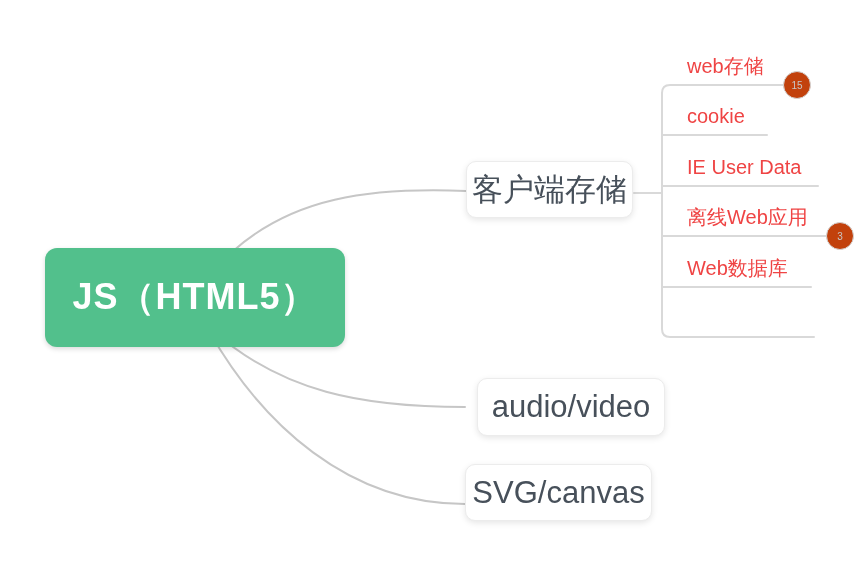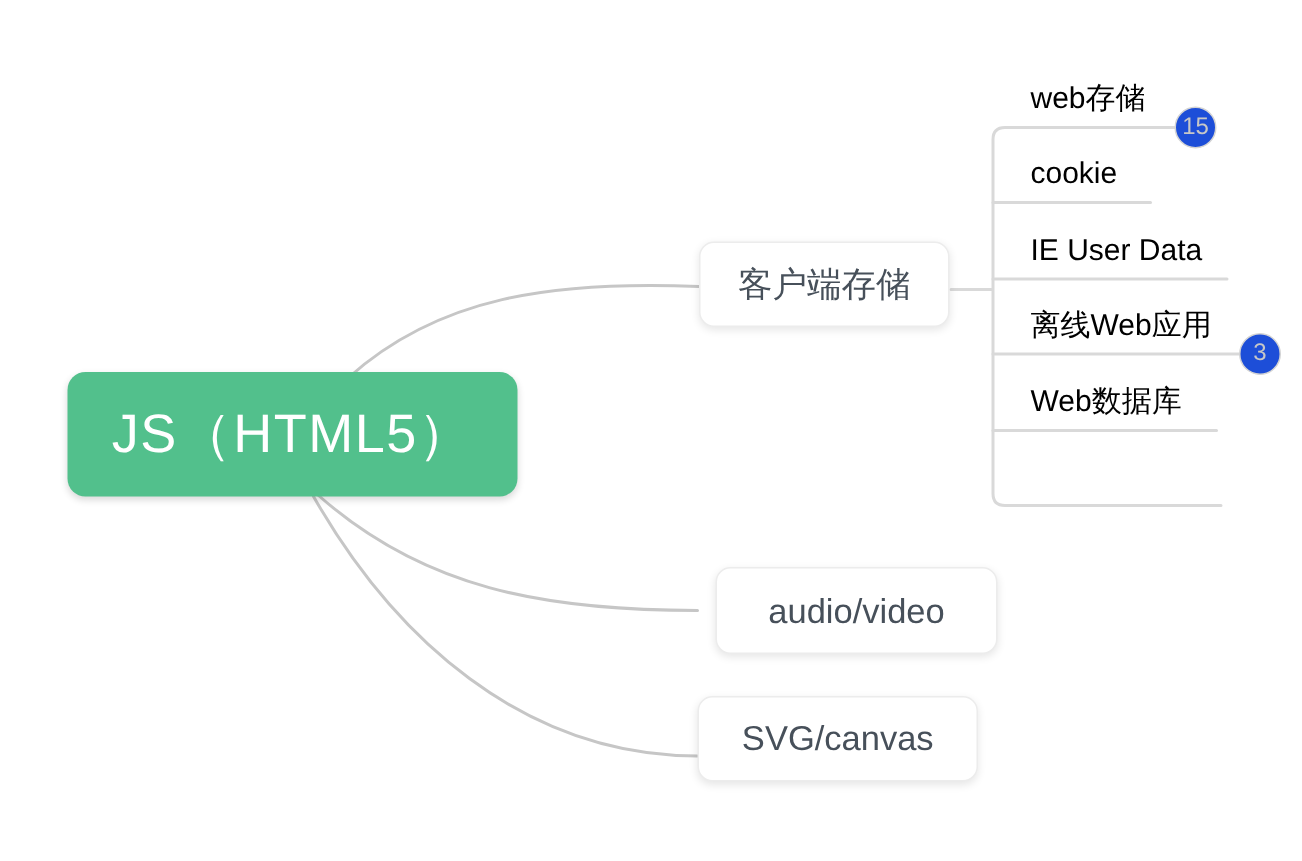--- a/index.html
+++ b/index.html
@@ -32,67 +32,68 @@
     position: absolute;
     display: flex;
     align-items: center;
     justify-content: center;
     box-sizing: border-box;
     cursor: default;
     white-space: nowrap;
   }
   .node.root {
     left: 45px;  top: 248px;
-    width: 300px; height: 83px;
+    width: 300px; height: 99px;
     background: #52c08c;
     border-radius: 12px;
     color: #ffffff;
     font-size: 36px;
     letter-spacing: 1px;
     box-shadow: 0 2px 5px rgba(0,0,0,0.15);
+    font-weight: bold;
   }
   .node.box {
     background: #ffffff;
     border: 1px solid #ececec;
     border-radius: 10px;
     box-shadow: 0 2px 6px rgba(0,0,0,0.10);
     color: #47505a;
-    font-size: 23px;
+    font-size: 31px;
   }
   .node.box.client-storage { left: 466px; top: 161px; width: 167px; height: 57px; }
   .node.box.audio-video    { left: 477px; top: 378px; width: 188px; height: 58px; }
   .node.box.svg-canvas     { left: 465px; top: 464px; width: 187px; height: 57px; }
 
   .leaf {
     position: absolute;
     left: 687px;
     height: 28px;
     line-height: 28px;
     font-size: 20px;
-    color: #000000;
+    color: #ef4444;
     white-space: nowrap;
     cursor: default;
   }
   .leaf.l0 { top: 52px; }
   .leaf.l1 { top: 102px; }
   .leaf.l2 { top: 153px; }
   .leaf.l3 { top: 203px; }
   .leaf.l4 { top: 254px; }
   .leaf.l5 { top: 304px; }
 
   .badge {
     position: absolute;
     width: 28px;
     height: 28px;
     box-sizing: border-box;
     border: 1.5px solid #d4d4d4;
     border-radius: 50%;
-    background: #1d4ed8;
+    background: #c2410c;
     color: #c7c7c7;
-    font-size: 16px;
+    font-size: 10px;
     display: flex;
     align-items: center;
     justify-content: center;
     cursor: pointer;
   }
   .badge.b15 { left: 783px; top: 71px; }
   .badge.b3  { left: 826px; top: 222px; }
 </style>
 </head>
 <body>

